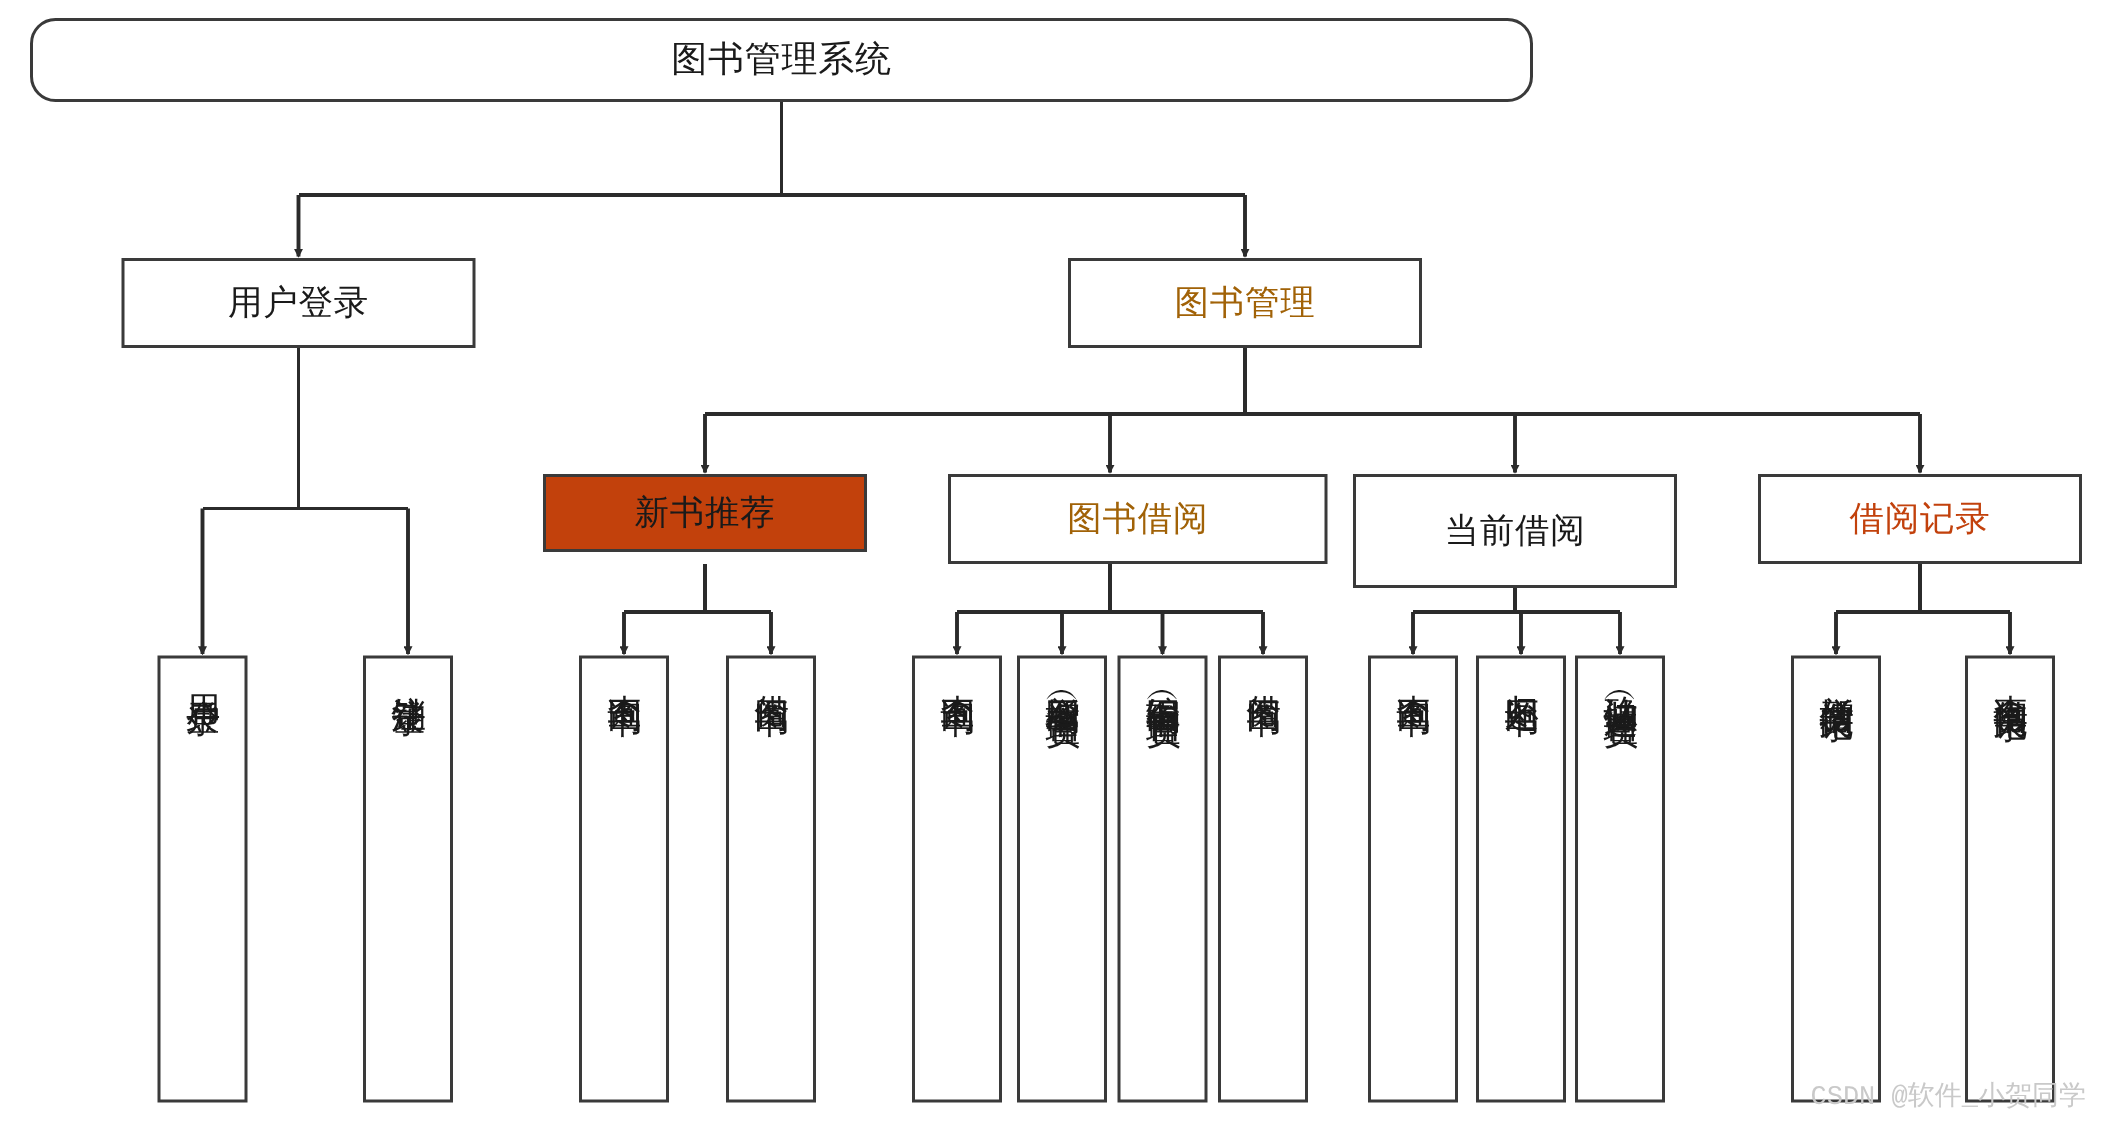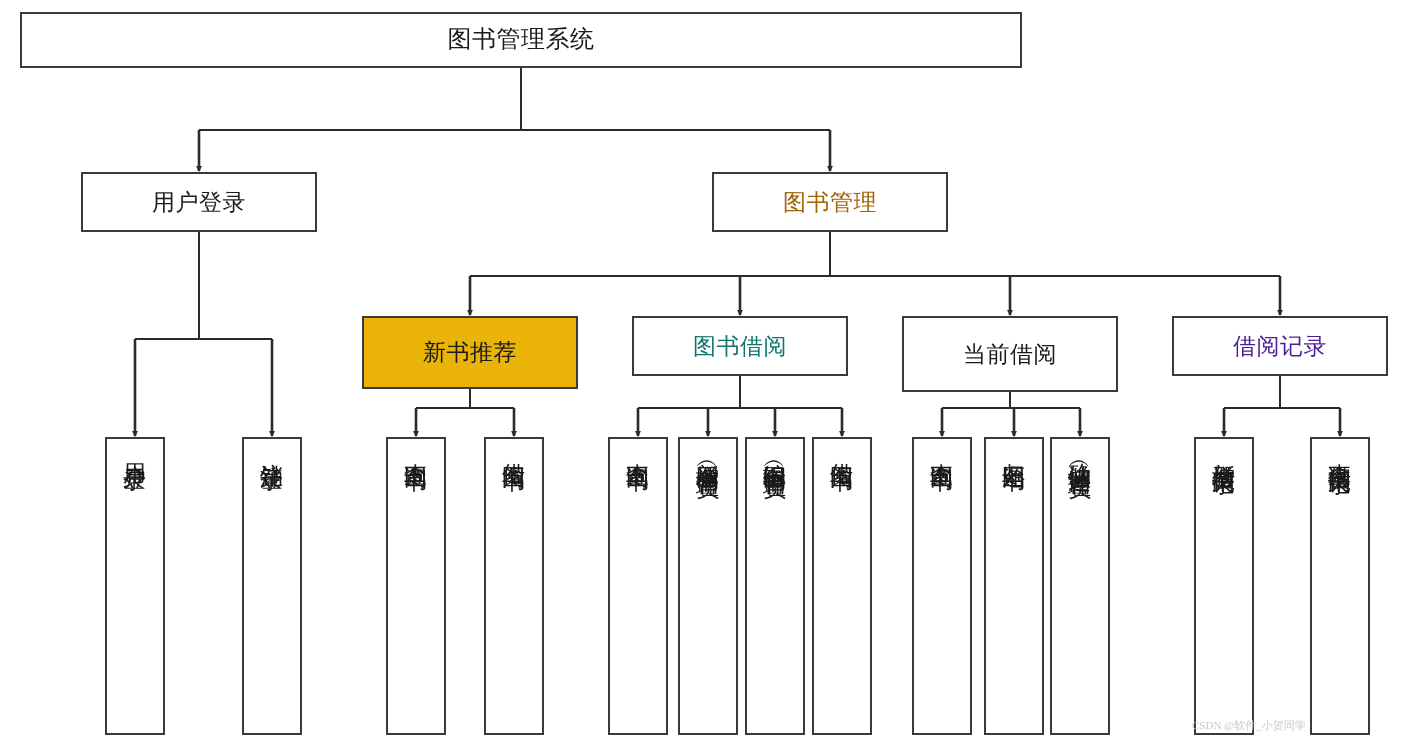--- a/index.html
+++ b/index.html
@@ -61,24 +61,25 @@
     writing-mode: vertical-rl;
     text-orientation: upright;
     font-size: 23px;
     line-height: 1.05;
     letter-spacing: 2px;
     white-space: nowrap;
   }
   .watermark {
     position: absolute;
     color: #c9c9c9;
-    font-size: 11px;
+    font-size: 18px;
     white-space: nowrap;
     z-index: 5;
-    font-family: Liberation Serif, serif;
+    font-family: Liberation Mono, monospace;
+    margin-left: 15px;
   }
 </style>
 </head>
 <body>
 
 <div id="canvas">
   <svg id="edges" viewBox="0 0 1405 747" width="1405" height="747">
       <defs>
         <marker id="arrow" viewBox="0 0 10 10" refX="8.5" refY="5" markerWidth="6" markerHeight="6" orient="auto-start-reverse" markerUnits="userSpaceOnUse">
           <path d="M 0 0 L 10 5 L 0 10 z" fill="#2b2b2b"></path>
@@ -112,39 +113,39 @@
       <line x1="942" y1="408" x2="1080" y2="408" stroke="#2b2b2b" stroke-width="2.6" shape-rendering="crispEdges"></line>
       <line x1="942" y1="408" x2="942" y2="436" stroke="#2b2b2b" stroke-width="2.6" shape-rendering="auto" marker-end="url(#arrow)"></line>
       <line x1="1014" y1="408" x2="1014" y2="436" stroke="#2b2b2b" stroke-width="2.6" shape-rendering="auto" marker-end="url(#arrow)"></line>
       <line x1="1080" y1="408" x2="1080" y2="436" stroke="#2b2b2b" stroke-width="2.6" shape-rendering="auto" marker-end="url(#arrow)"></line>
       <line x1="1280" y1="376" x2="1280" y2="408" stroke="#2b2b2b" stroke-width="2.6" shape-rendering="crispEdges"></line>
       <line x1="1224" y1="408" x2="1340" y2="408" stroke="#2b2b2b" stroke-width="2.6" shape-rendering="crispEdges"></line>
       <line x1="1224" y1="408" x2="1224" y2="436" stroke="#2b2b2b" stroke-width="2.6" shape-rendering="auto" marker-end="url(#arrow)"></line>
       <line x1="1340" y1="408" x2="1340" y2="436" stroke="#2b2b2b" stroke-width="2.6" shape-rendering="auto" marker-end="url(#arrow)"></line>
     </svg>
   <div id="nodes">
-      <div class="node horiz root" style="left: 20px; top: 12px; width: 1002px; height: 56px; border-color: rgb(58, 58, 58); background: rgb(255, 255, 255); color: rgb(26, 26, 26);">
+      <div class="node horiz root" style="left: 20px; top: 12px; width: 1002px; height: 56px; border-color: rgb(58, 58, 58); background: rgb(255, 255, 255); color: rgb(26, 26, 26); border-radius: 17px;">
         <span class="label">图书管理系统</span>
       </div>
       <div class="node horiz" style="left: 81px; top: 172px; width: 236px; height: 60px; border-color: rgb(58, 58, 58); background: rgb(255, 255, 255); color: rgb(26, 26, 26);">
         <span class="label">用户登录</span>
       </div>
       <div class="node horiz" style="left: 712px; top: 172px; width: 236px; height: 60px; border-color: rgb(58, 58, 58); background: rgb(255, 255, 255); color: #a16207;">
         <span class="label">图书管理</span>
       </div>
-      <div class="node horiz" style="left: 362px; top: 316px; width: 216px; height: 73px; border-color: rgb(58, 58, 58); background: #eab308; color: rgb(26, 26, 26);">
+      <div class="node horiz" style="left: 362px; top: 316px; width: 216px; height: 52px; border-color: rgb(58, 58, 58); background: #c2410c; color: rgb(26, 26, 26);">
         <span class="label">新书推荐</span>
       </div>
-      <div class="node horiz" style="left: 632px; top: 316px; width: 216px; height: 60px; border-color: rgb(58, 58, 58); background: rgb(255, 255, 255); color: #0f766e; justify-content: center;">
+      <div class="node horiz" style="left: 632px; top: 316px; width: 253px; height: 60px; border-color: rgb(58, 58, 58); background: rgb(255, 255, 255); color: #a16207; justify-content: center;">
         <span class="label">图书借阅</span>
       </div>
       <div class="node horiz" style="left: 902px; top: 316px; width: 216px; height: 76px; border-color: rgb(58, 58, 58); background: rgb(255, 255, 255); color: rgb(26, 26, 26);">
         <span class="label">当前借阅</span>
       </div>
-      <div class="node horiz" style="left: 1172px; top: 316px; width: 216px; height: 60px; border-color: rgb(58, 58, 58); background: rgb(255, 255, 255); color: #4c1d95;">
+      <div class="node horiz" style="left: 1172px; top: 316px; width: 216px; height: 60px; border-color: rgb(58, 58, 58); background: rgb(255, 255, 255); color: #c2410c;">
         <span class="label">借阅记录</span>
       </div>
       <div class="node vert" style="left: 105px; top: 437px; width: 60px; height: 298px; border-color: rgb(58, 58, 58); background: rgb(255, 255, 255); color: rgb(26, 26, 26);">
         <span class="label">用户登录</span>
       </div>
       <div class="node vert" style="left: 242px; top: 437px; width: 60px; height: 298px; border-color: rgb(58, 58, 58); background: rgb(255, 255, 255); color: rgb(26, 26, 26);">
         <span class="label">注销登录</span>
       </div>
       <div class="node vert" style="left: 386px; top: 437px; width: 60px; height: 298px; border-color: rgb(58, 58, 58); background: rgb(255, 255, 255); color: rgb(26, 26, 26);">
         <span class="label">查询图书</span>

